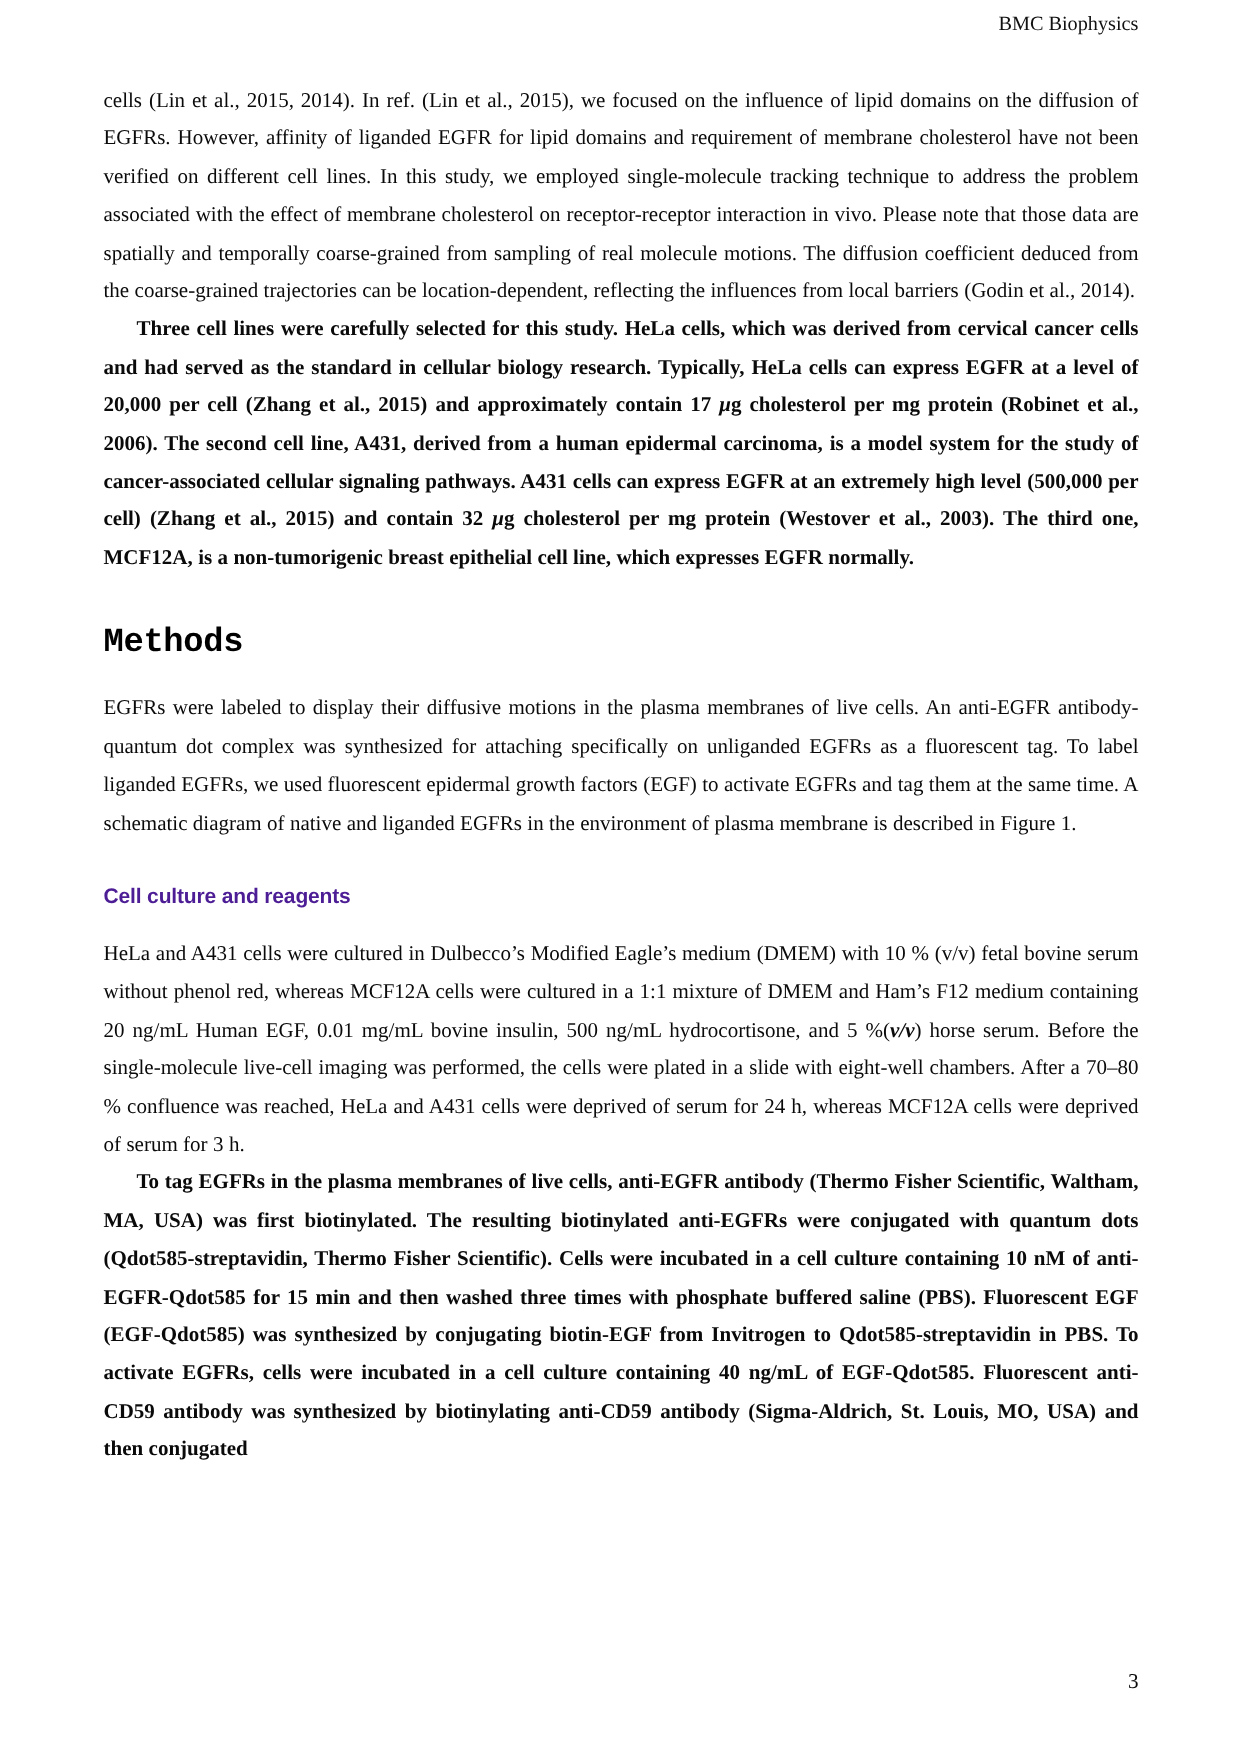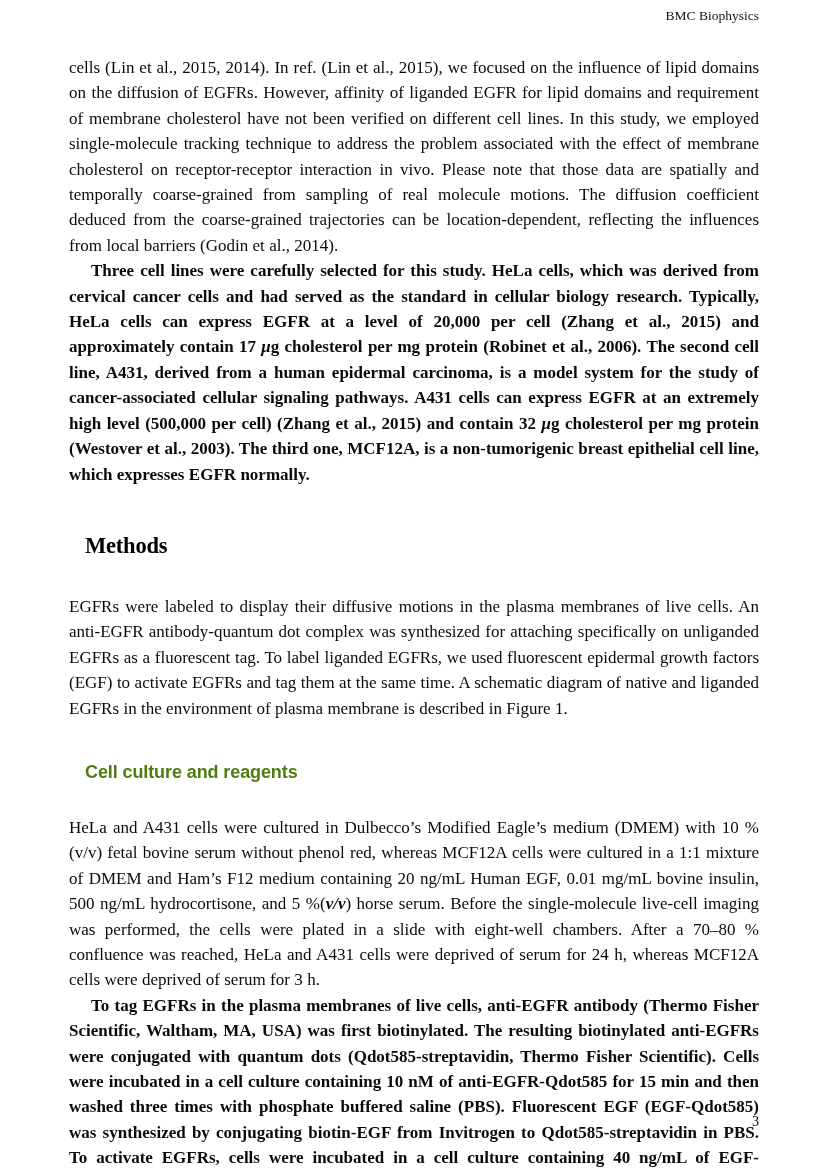--- a/index.html
+++ b/index.html
@@ -39,55 +39,55 @@
   
   .column {
     position: absolute;
     left: 69px;
     top: 55px;
     width: 690px;
   }
 
   p.body {
     margin: 0;
-    font-size: 17px;
+    font-size: 14px;
     line-height: 25.4px;
     text-align: justify;
     text-justify: inter-word;
     color: #0a0a0a;
     hyphens: none;
     -webkit-hyphens: none;
     word-spacing: 0.1px;
   }
   p.body.indent {
     text-indent: 22px;
   }
   p.body + p.body {
     margin-top: 0;
     font-weight: bold;
   }
 
   
   h1.section {
-    margin: 16px;
-    font-family: Liberation Serif, serif;
+    margin: 0;
+    font-family: Liberation Mono, monospace;
     font-weight: bold;
     font-size: 22.5px;
     line-height: 26px;
     letter-spacing: -0.2px;
     color: #000;
   }
   h2.subsection {
-    margin: 16px;
+    margin: 0;
     font-family: "Liberation Sans", "DejaVu Sans", sans-serif;
     font-weight: bold;
-    font-size: 18px;
+    font-size: 14px;
     line-height: 20px;
     letter-spacing: -0.1px;
-    color: #4d7c0f;
+    color: #4c1d95;
   }
 
   .gap-before-section { height: 30px; }
   .gap-after-section  { height: 19px; }
   .gap-before-sub     { height: 25px; }
   .gap-after-sub      { height: 17px; }
 
   
   .mu {
     font-family: "Liberation Serif", "DejaVu Serif", serif;

